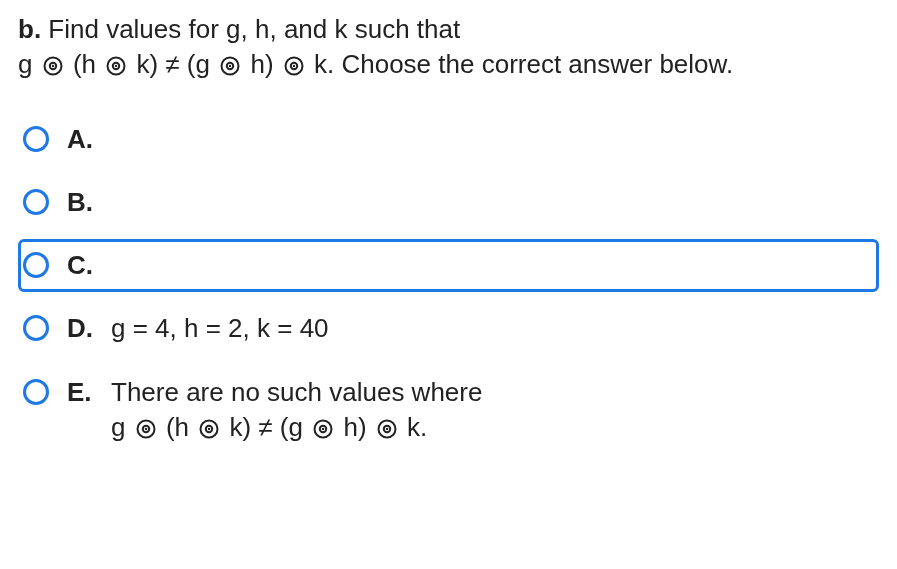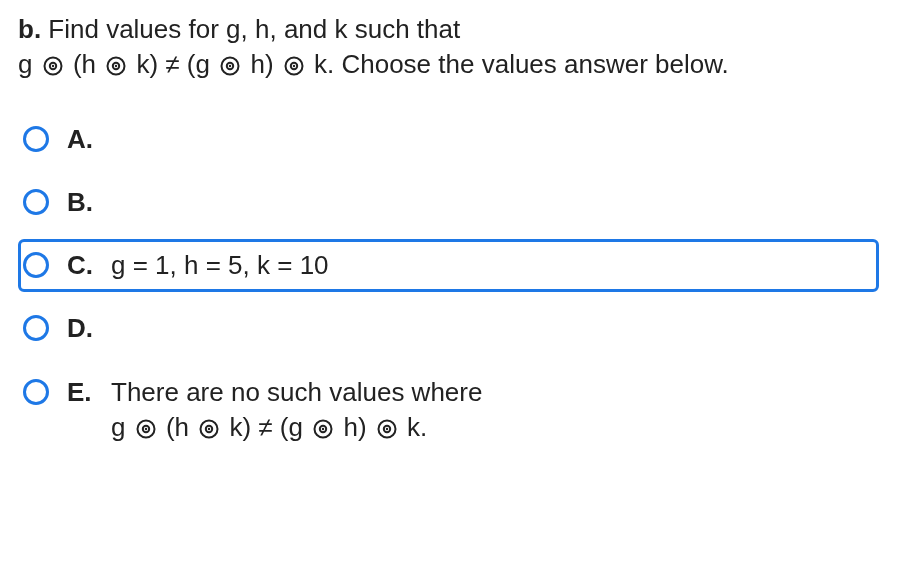--- a/index.html
+++ b/index.html
@@ -74,44 +74,44 @@
         <circle cx="10" cy="10" r="3.2" fill="none" stroke="#222" stroke-width="2"></circle>
         <circle cx="10" cy="10" r="1.2" fill="#222"></circle>
       </svg></span><span> k) ≠ (g </span><span class="op-icon"><svg width="20" height="20" viewBox="0 0 20 20">
         <circle cx="10" cy="10" r="8.5" fill="none" stroke="#222" stroke-width="2"></circle>
         <circle cx="10" cy="10" r="3.2" fill="none" stroke="#222" stroke-width="2"></circle>
         <circle cx="10" cy="10" r="1.2" fill="#222"></circle>
       </svg></span><span> h) </span><span class="op-icon"><svg width="20" height="20" viewBox="0 0 20 20">
         <circle cx="10" cy="10" r="8.5" fill="none" stroke="#222" stroke-width="2"></circle>
         <circle cx="10" cy="10" r="3.2" fill="none" stroke="#222" stroke-width="2"></circle>
         <circle cx="10" cy="10" r="1.2" fill="#222"></circle>
-      </svg></span><span> k. Choose the values answer below.</span>
+      </svg></span><span> k. Choose the correct answer below.</span>
 </div>
 
 <ul class="options">
 
   <li class="option-row">
     <span class="radio"></span>
     <span class="letter">A.</span>
   </li>
 
   <li class="option-row">
     <span class="radio"></span>
     <span class="letter">B.</span>
   </li>
 
   <li class="option-row selected">
     <span class="radio"></span>
     <span class="letter">C.</span>
-    <span class="answer">g = 1, h = 5, k = 10</span>
   </li>
 
   <li class="option-row">
     <span class="radio"></span>
     <span class="letter">D.</span>
+    <span class="answer">g = 4, h = 2, k = 40</span>
   </li>
 
   <li class="option-row">
     <span class="radio"></span>
     <span class="letter">E.</span>
     <span class="answer">
       <span>There are no such values where</span><br>
       <span>g </span><span class="op-icon"><svg width="20" height="20" viewBox="0 0 20 20">
             <circle cx="10" cy="10" r="8.5" fill="none" stroke="#222" stroke-width="2"></circle>
             <circle cx="10" cy="10" r="3.2" fill="none" stroke="#222" stroke-width="2"></circle>

